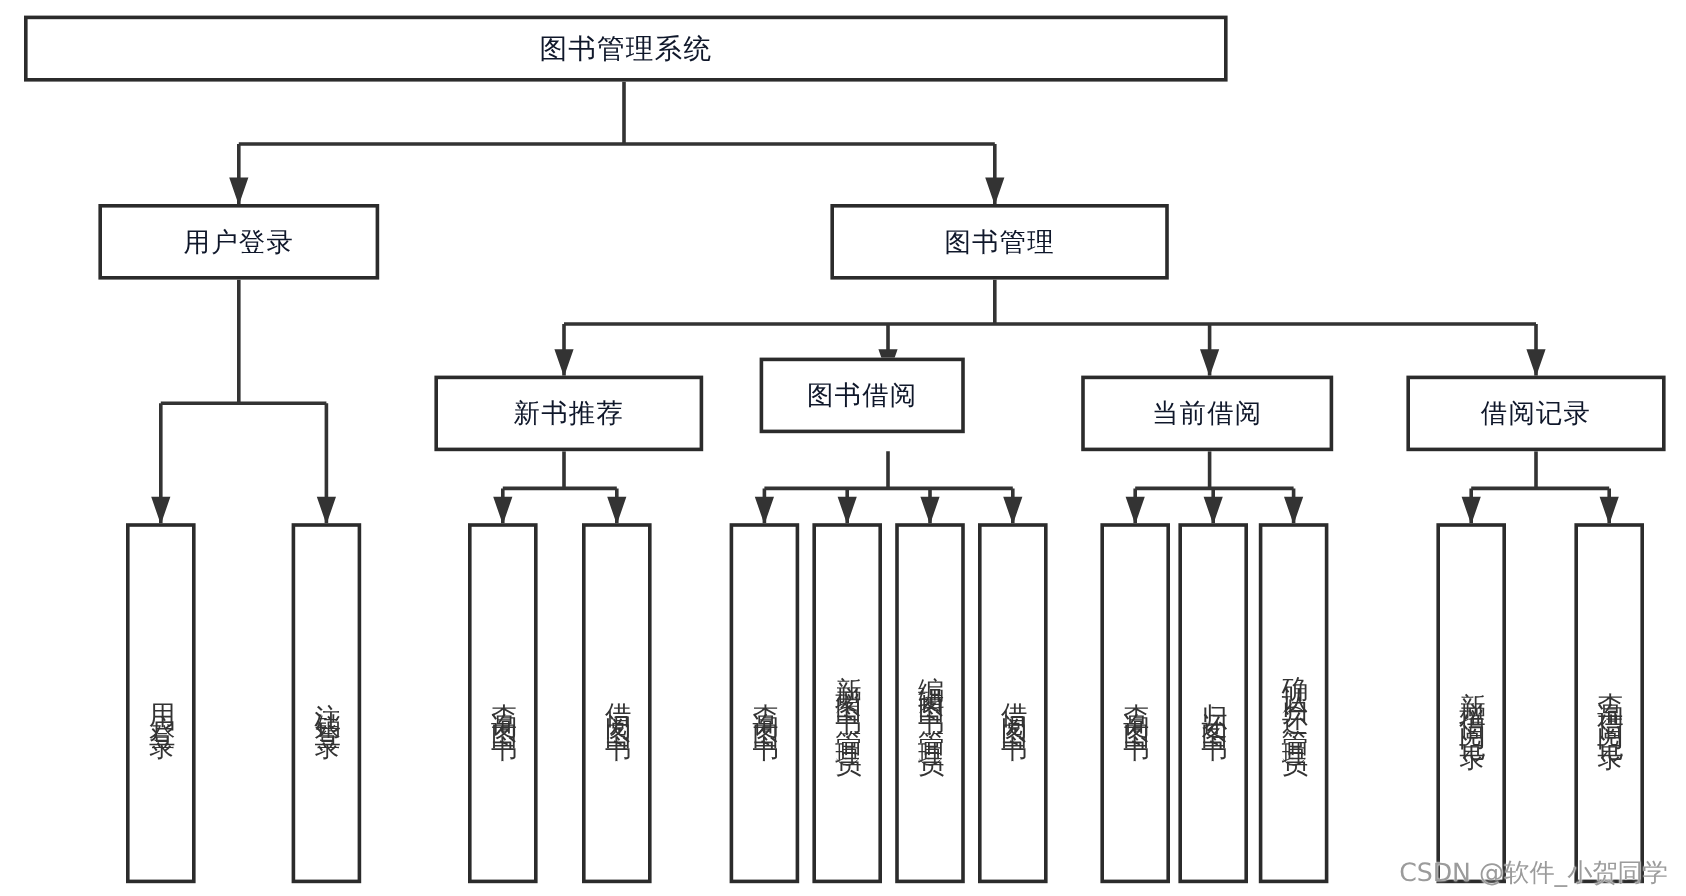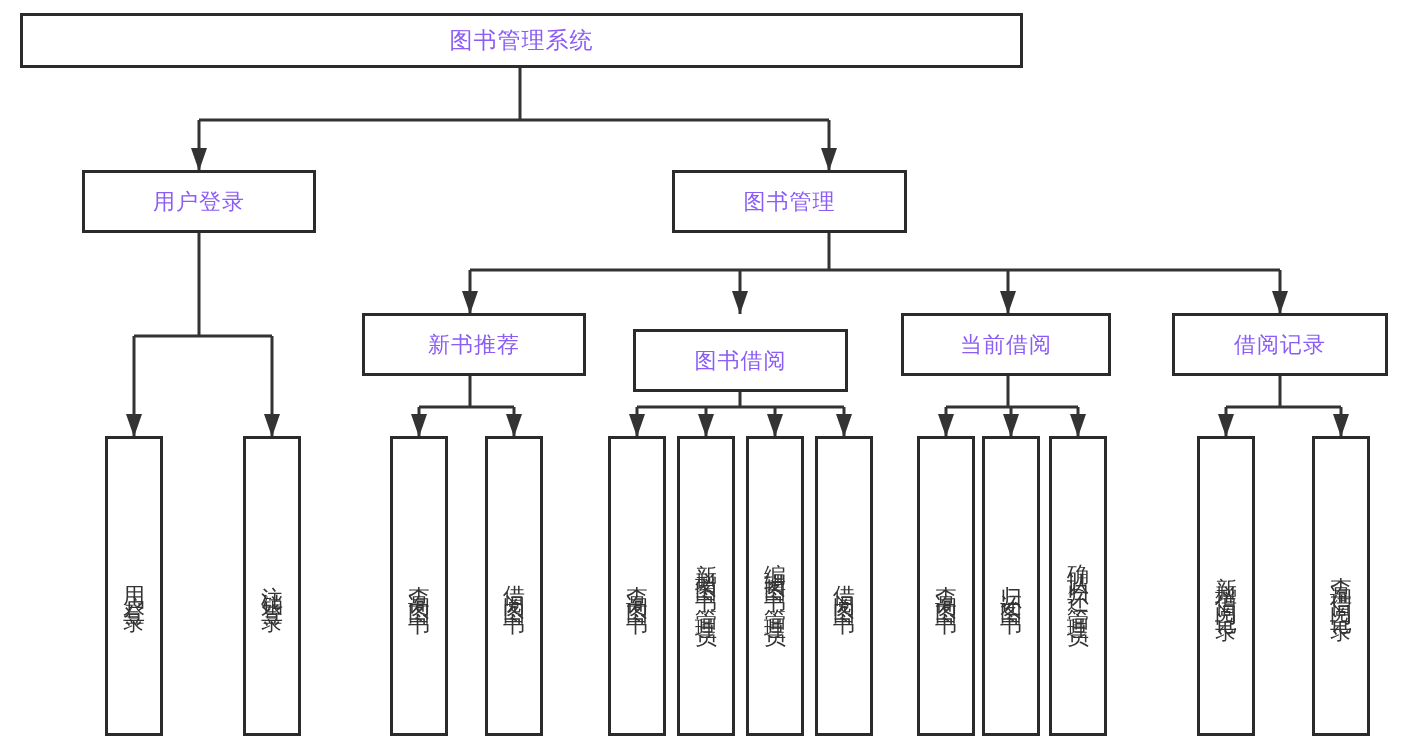--- a/index.html
+++ b/index.html
@@ -25,21 +25,21 @@
     border: 3px solid #2b2b2b;
     display: flex;
     align-items: center;
     justify-content: center;
     z-index: 1;
   }
   .hnode { height: 63px; }
   .vnode { top: 436px; width: 58px; height: 300px; }
   .hlabel {
     font-size: 22px;
-    color: #8b5cf6;
+    color: #0f172a;
     letter-spacing: 1px;
     white-space: nowrap;
   }
   .root-label { font-size: 23px; }
   .vlabel {
     writing-mode: vertical-lr;
     text-orientation: upright;
     font-size: 22px;
     line-height: 1.1;
     letter-spacing: 9px;
@@ -90,28 +90,28 @@
              M1333 414 L1349 414 L1341 437 Z" fill="#333333"></path>
   </svg>
 
   <div class="node hnode" style="left:20px;top:13px;width:1003px;height:55px">
     <span class="hlabel root-label">图书管理系统</span>
   </div>
 
   <div class="node hnode" style="left:82px;top:170px;width:234px">
     <span class="hlabel">用户登录</span>
   </div>
-  <div class="node hnode" style="left:672px;top:170px;width:235px">
+  <div class="node hnode" style="left:692px;top:170px;width:282px">
     <span class="hlabel">图书管理</span>
   </div>
 
   <div class="node hnode" style="left:362px;top:313px;width:224px">
     <span class="hlabel">新书推荐</span>
   </div>
-  <div class="node hnode" style="left:633px;top:329px;width:215px">
+  <div class="node hnode" style="left:633px;top:298px;width:171px">
     <span class="hlabel">图书借阅</span>
   </div>
   <div class="node hnode" style="left:901px;top:313px;width:210px">
     <span class="hlabel">当前借阅</span>
   </div>
   <div class="node hnode" style="left:1172px;top:313px;width:216px">
     <span class="hlabel">借阅记录</span>
   </div>
 
   <div class="node vnode" style="left:105px">
@@ -151,14 +151,15 @@
     <span class="vlabel">确认归还（管理员）</span>
   </div>
 
   <div class="node vnode" style="left:1197px">
     <span class="vlabel">新增借阅记录</span>
   </div>
   <div class="node vnode" style="left:1312px">
     <span class="vlabel">查询借阅记录</span>
   </div>
 
+  <div class="watermark">CSDN @软件_小贺同学</div>
 
 </div>
 
 </body></html>

